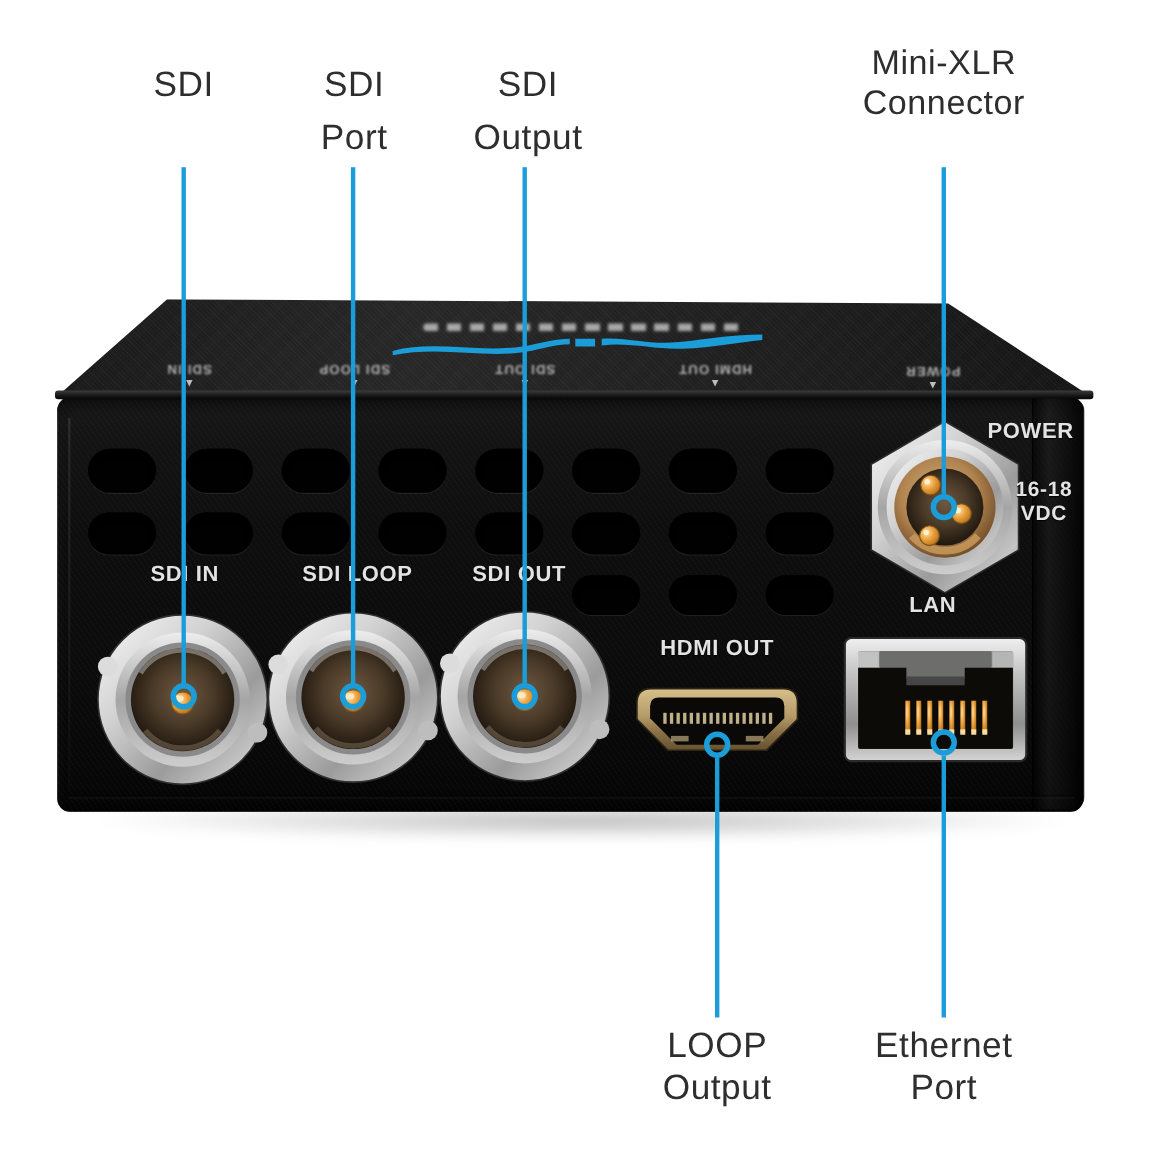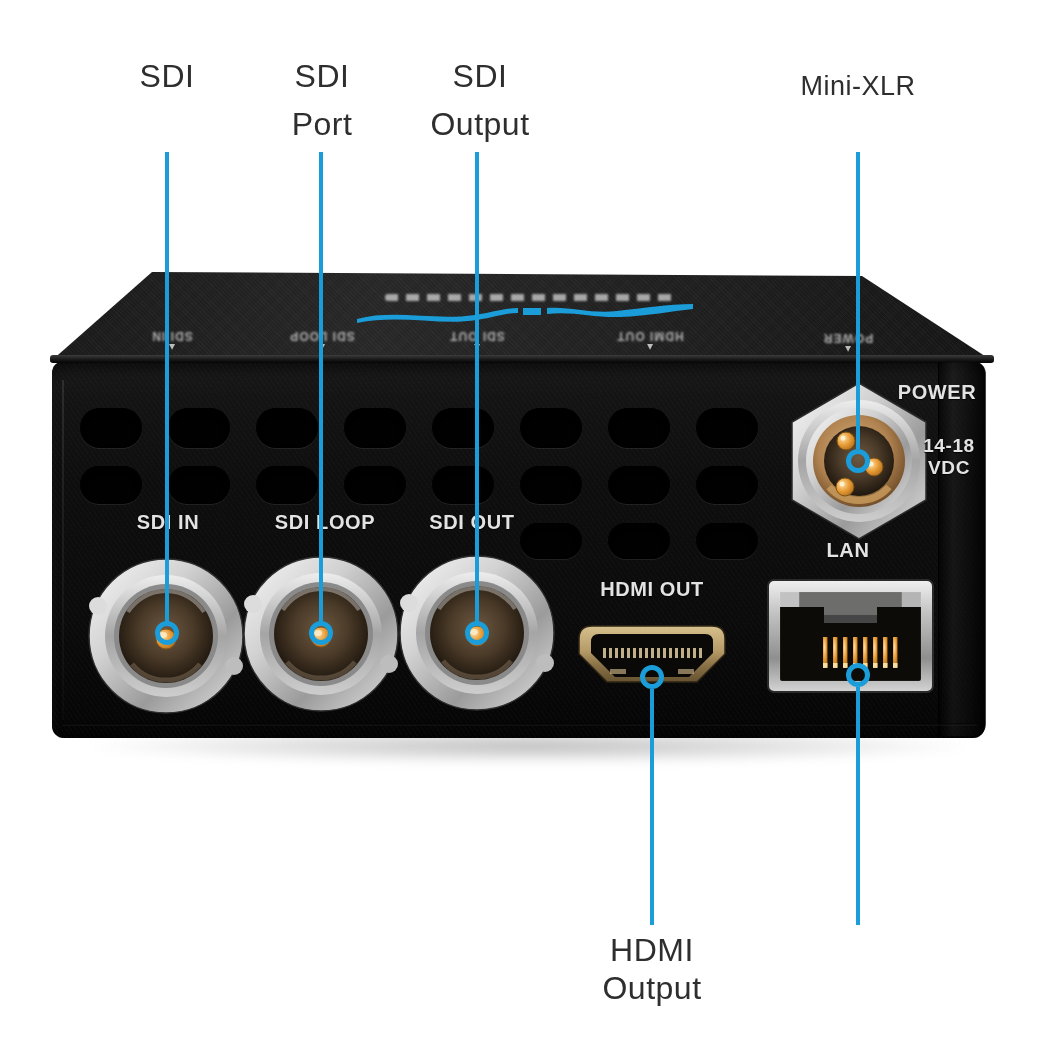--- a/index.html
+++ b/index.html
@@ -5,21 +5,21 @@
   html,body { margin:0; padding:0; background:#ffffff; }
   .stage {
     position:relative; width:1050px; height:1050px; background:#fff;
     font-family:"Liberation Sans", sans-serif; overflow:hidden;
   }
   
   .callout-label {
     position:absolute; text-align:center; color:#2e2e2e;
     font-size:32px; line-height:48px; font-weight:400; letter-spacing:.5px;
   }
-  .callout-label.tight { font-size:27px; line-height:37px;margin-top:30px; }
+  .callout-label.tight { font-size:31px; line-height:37px; }
   .cl-line { position:absolute; width:4px; background:var(--accent,#1B9DD9); z-index:6; }
   .cl-dot  {
     position:absolute; width:14px; height:14px; border-radius:50%;
     border:5px solid var(--accent,#1B9DD9); background:transparent; z-index:6;
   }
   .callout-label { z-index:6; }
   
   .dev-shadow {
     position:absolute; left:90px; top:734px; width:880px; height:30px;
     background:radial-gradient(ellipse at 50% 40%, rgba(0,0,0,.25), rgba(0,0,0,0) 72%);
@@ -288,21 +288,21 @@
     </g>
   </svg>
 
   <div class="panel-label" style="left:98px;top:511px;width:140px">SDI IN</div>
   <div class="panel-label" style="left:255px;top:511px;width:140px">SDI LOOP</div>
   <div class="panel-label" style="left:402px;top:511px;width:140px">SDI OUT</div>
   <div class="panel-label" style="left:582px;top:578px;width:140px">HDMI OUT</div>
   <div class="panel-label" style="left:788px;top:539px;width:120px">LAN</div>
   <div class="panel-label" style="left:877px;top:381px;width:120px">POWER</div>
   <div class="panel-label small" style="left:909px;top:435px;width:80px">
-    <div>14-18</div>
+    <div>16-18</div>
     <div>VDC</div>
   </div>
 
   <div class="cl-line" style="left:165px;top:152px;height:470px"></div>
   <div class="cl-line" style="left:319px;top:152px;height:470px"></div>
   <div class="cl-line" style="left:475px;top:152px;height:470px"></div>
   <div class="cl-line" style="left:856px;top:152px;height:297px"></div>
   <div class="cl-line" style="left:650px;top:689px;height:236px"></div>
   <div class="cl-line" style="left:856px;top:687px;height:238px"></div>
 
@@ -319,19 +319,24 @@
   <div class="callout-label" style="left:252px;top:52px;width:140px">
     <div>SDI</div>
     <div>Port</div>
   </div>
   <div class="callout-label" style="left:410px;top:52px;width:140px">
     <div>SDI</div>
     <div>Output</div>
   </div>
   <div class="callout-label tight" style="left:753px;top:38px;width:210px">
     <div>Mini-XLR</div>
+    <div>Connector</div>
   </div>
   <div class="callout-label" style="left:567px;top:931px;width:170px;line-height:38px">
-    <div>HDMI</div>
+    <div>LOOP</div>
     <div>Output</div>
   </div>
+  <div class="callout-label" style="left:758px;top:931px;width:200px;line-height:38px">
+    <div>Ethernet</div>
+    <div>Port</div>
+  </div>
 
 </div>
 
 </body></html>

